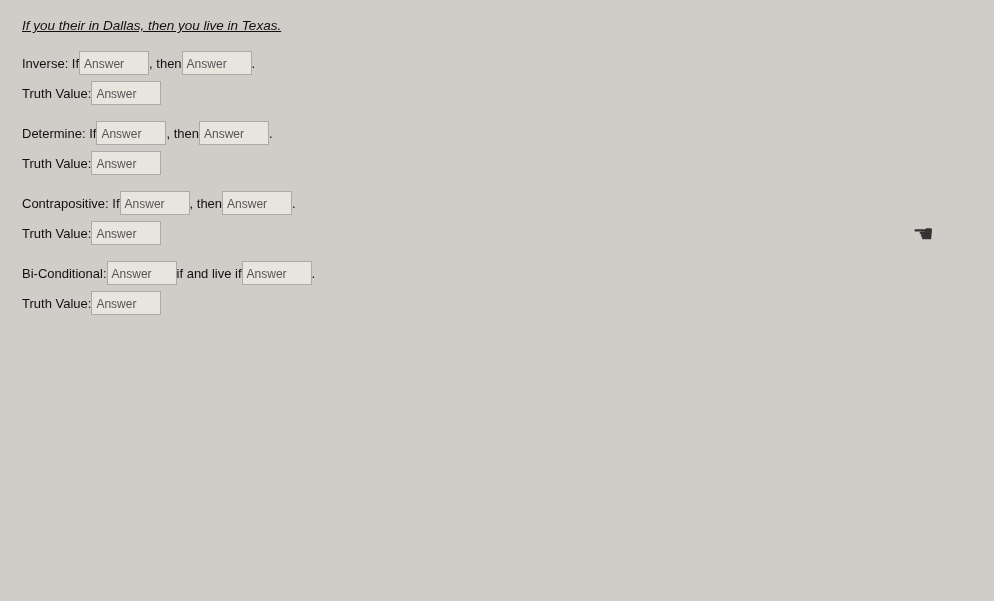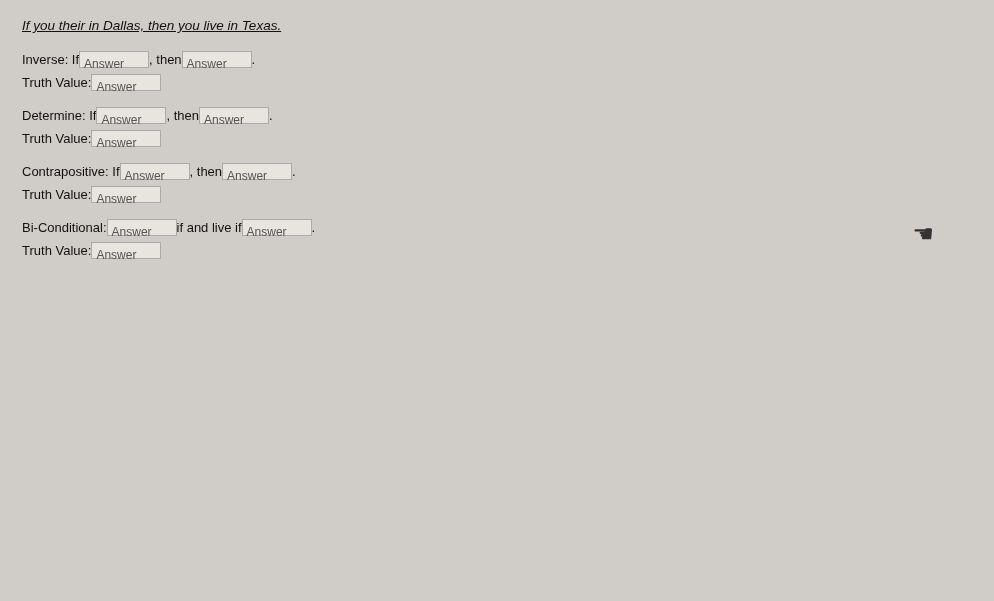--- a/index.html
+++ b/index.html
@@ -49,21 +49,21 @@
 
     .row-label {
       font-size: 13px;
       color: #111;
       white-space: nowrap;
     }
 
     .answer-box {
       display: inline-block;
       min-width: 70px;
-      height: 17px;
+      height: 24px;
       background-color: #e8e4de;
       border: 1px solid #aaa;
       padding: 2px 4px;
       font-size: 12px;
       color: #555;
       vertical-align: middle;
       line-height: 20px;
     }
 
     .section {

